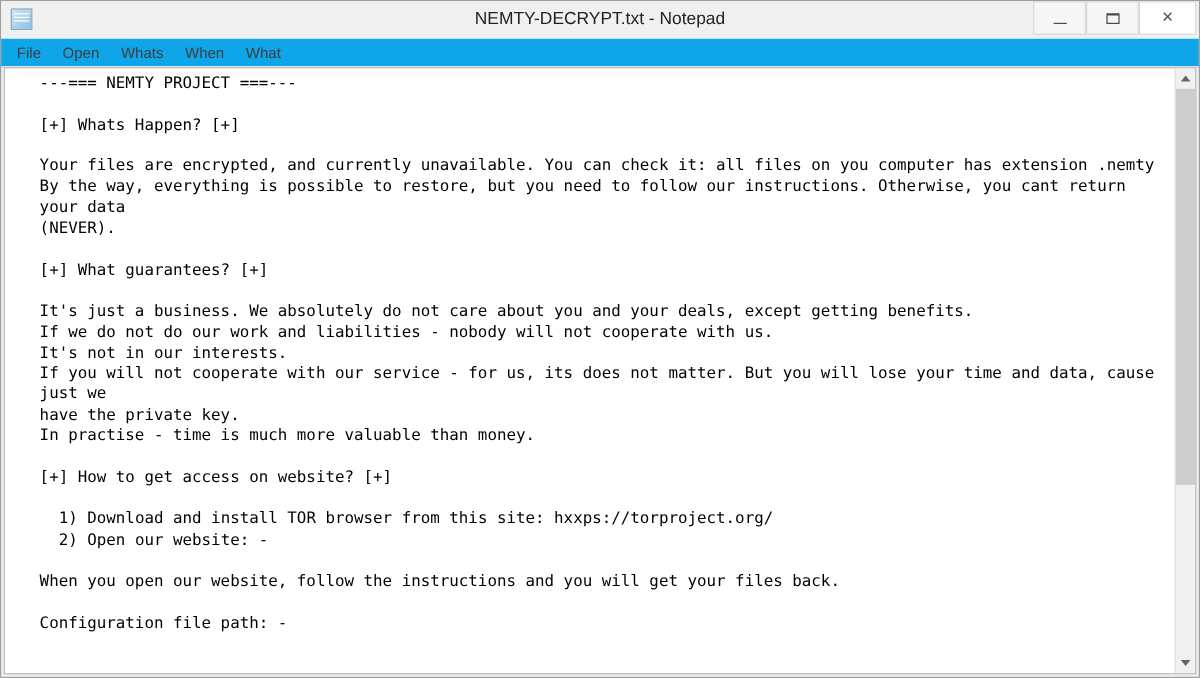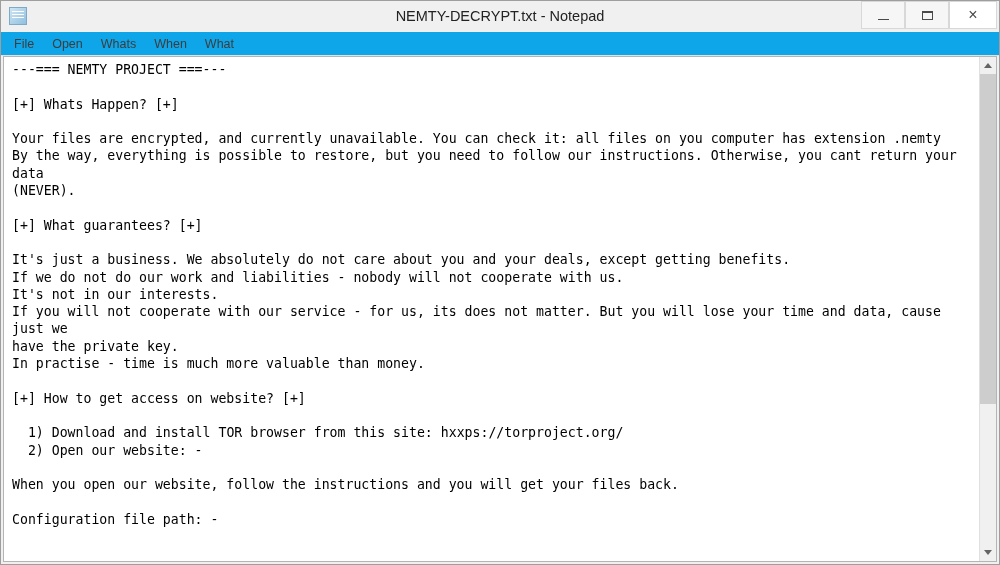--- a/index.html
+++ b/index.html
@@ -134,20 +134,21 @@
   .textarea {
     flex: 1;
     padding: 4px 6px 2px 8px;
     font-family: "DejaVu Sans Mono", monospace;
     font-size: 13.2px;
     line-height: 17.3px;
     color: #000000;
     white-space: pre-wrap;
     overflow: hidden;
     box-sizing: border-box;
+    margin-left: 21px;
   }
 
   
   .scrollbar {
     width: 17px;
     min-width: 17px;
     background: #f0f0f0;
     border-left: 1px solid #e0e0e0;
     display: flex;
     flex-direction: column;

